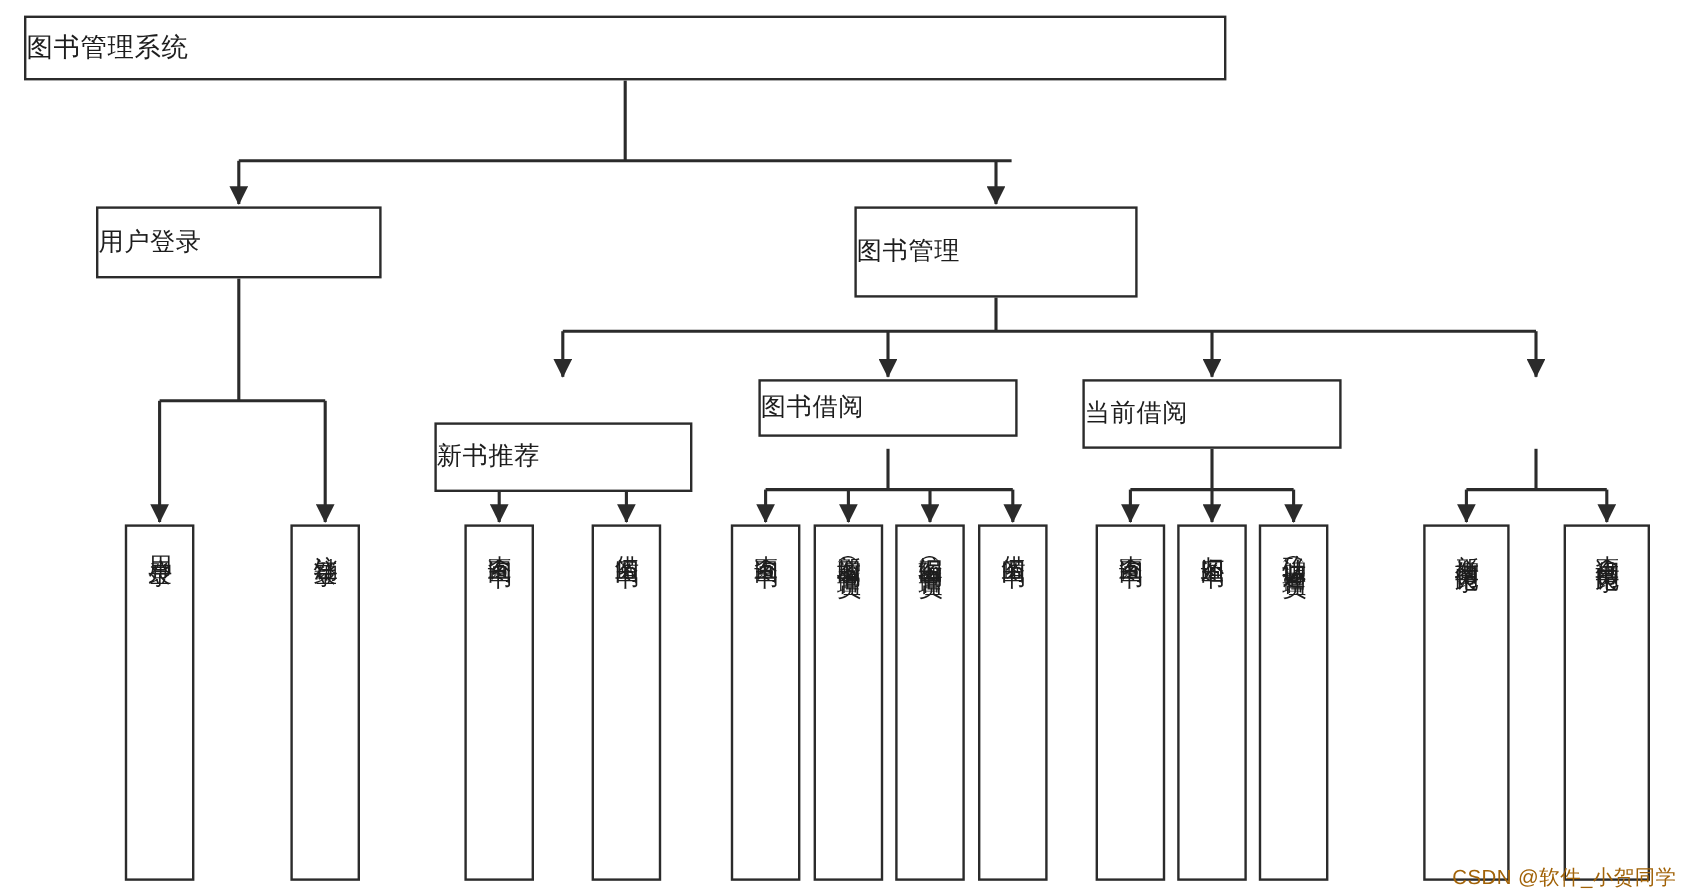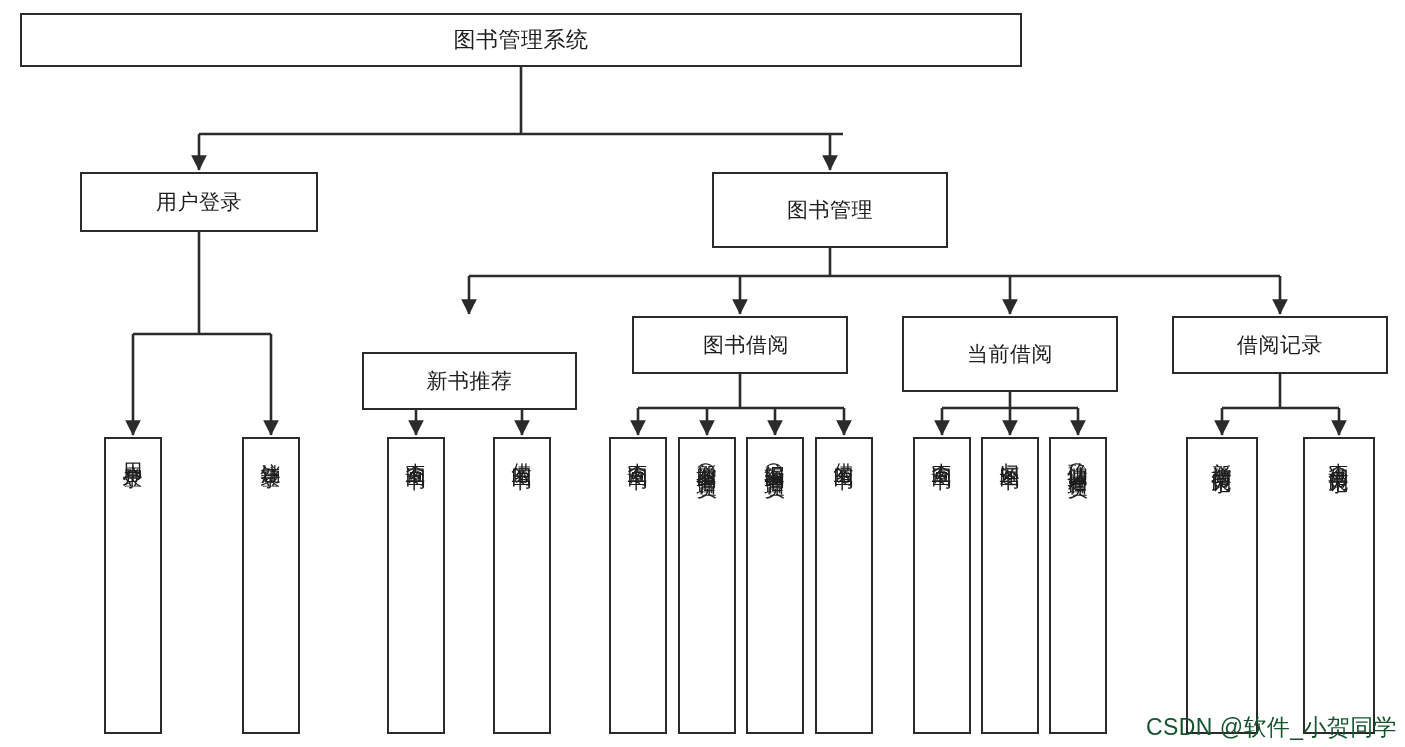--- a/index.html
+++ b/index.html
@@ -26,21 +26,20 @@
     height: 747px;
     pointer-events: none;
   }
   .node {
     position: absolute;
     box-sizing: border-box;
     background: #ffffff;
     border: 2px solid #2b2b2b;
     display: flex;
     align-items: center;
-    justify-content: center;
     z-index: 2;
   }
   .node-label {
     color: #1d1d1d;
     font-size: 21px;
     line-height: 1.12;
     letter-spacing: 0.5px;
     white-space: nowrap;
     text-align: center;
   }
@@ -60,22 +59,22 @@
     line-height: 1;
     white-space: nowrap;
   }
   .node.root .node-label {
     font-size: 22px;
   }
   #watermark {
     position: absolute;
     right: 8px;
     bottom: 4px;
-    color: #14532d;
-    font-size: 23px;
+    color: #a16207;
+    font-size: 17px;
     letter-spacing: 0.4px;
     z-index: 5;
     white-space: nowrap;
     font-family: "Liberation Sans", "DejaVu Sans", sans-serif;
   }
 </style>
 </head>
 <body>
 
 <div id="diagram-canvas">
@@ -139,31 +138,28 @@
   </div>
 
   <div class="node horizontal" style="left:712px; top:172px; width:236px; height:76px;">
     <span class="node-label">图书管理</span>
   </div>
 
   <div class="node horizontal" style="left:362px; top:316px; width:215px; height:58px;margin-top:36px;">
     <span class="node-label">新书推荐</span>
   </div>
 
-  <div class="node horizontal" style="left:632px; top:316px; width:216px; height:58px;padding-left:12px;">
+  <div class="node horizontal" style="left:632px; top:316px; width:216px; height:48px;">
     <span class="node-label">图书借阅</span>
   </div>
 
-  <div class="node horizontal" style="left:902px; top:316px; width:216px; height:76px;">
+  <div class="node horizontal" style="left:902px; top:316px; width:216px; height:58px;">
     <span class="node-label">当前借阅</span>
   </div>
 
-  <div class="node horizontal" style="left:1172px; top:316px; width:216px; height:58px;">
-    <span class="node-label">借阅记录</span>
-  </div>
 
   <div class="node vertical" style="left:104px; top:437px; width:58px; height:297px;">
     <span class="node-label">用户登录</span>
   </div>
 
   <div class="node vertical" style="left:242px; top:437px; width:58px; height:297px;">
     <span class="node-label">注销登录</span>
   </div>
 
   <div class="node vertical" style="left:387px; top:437px; width:58px; height:297px;">

